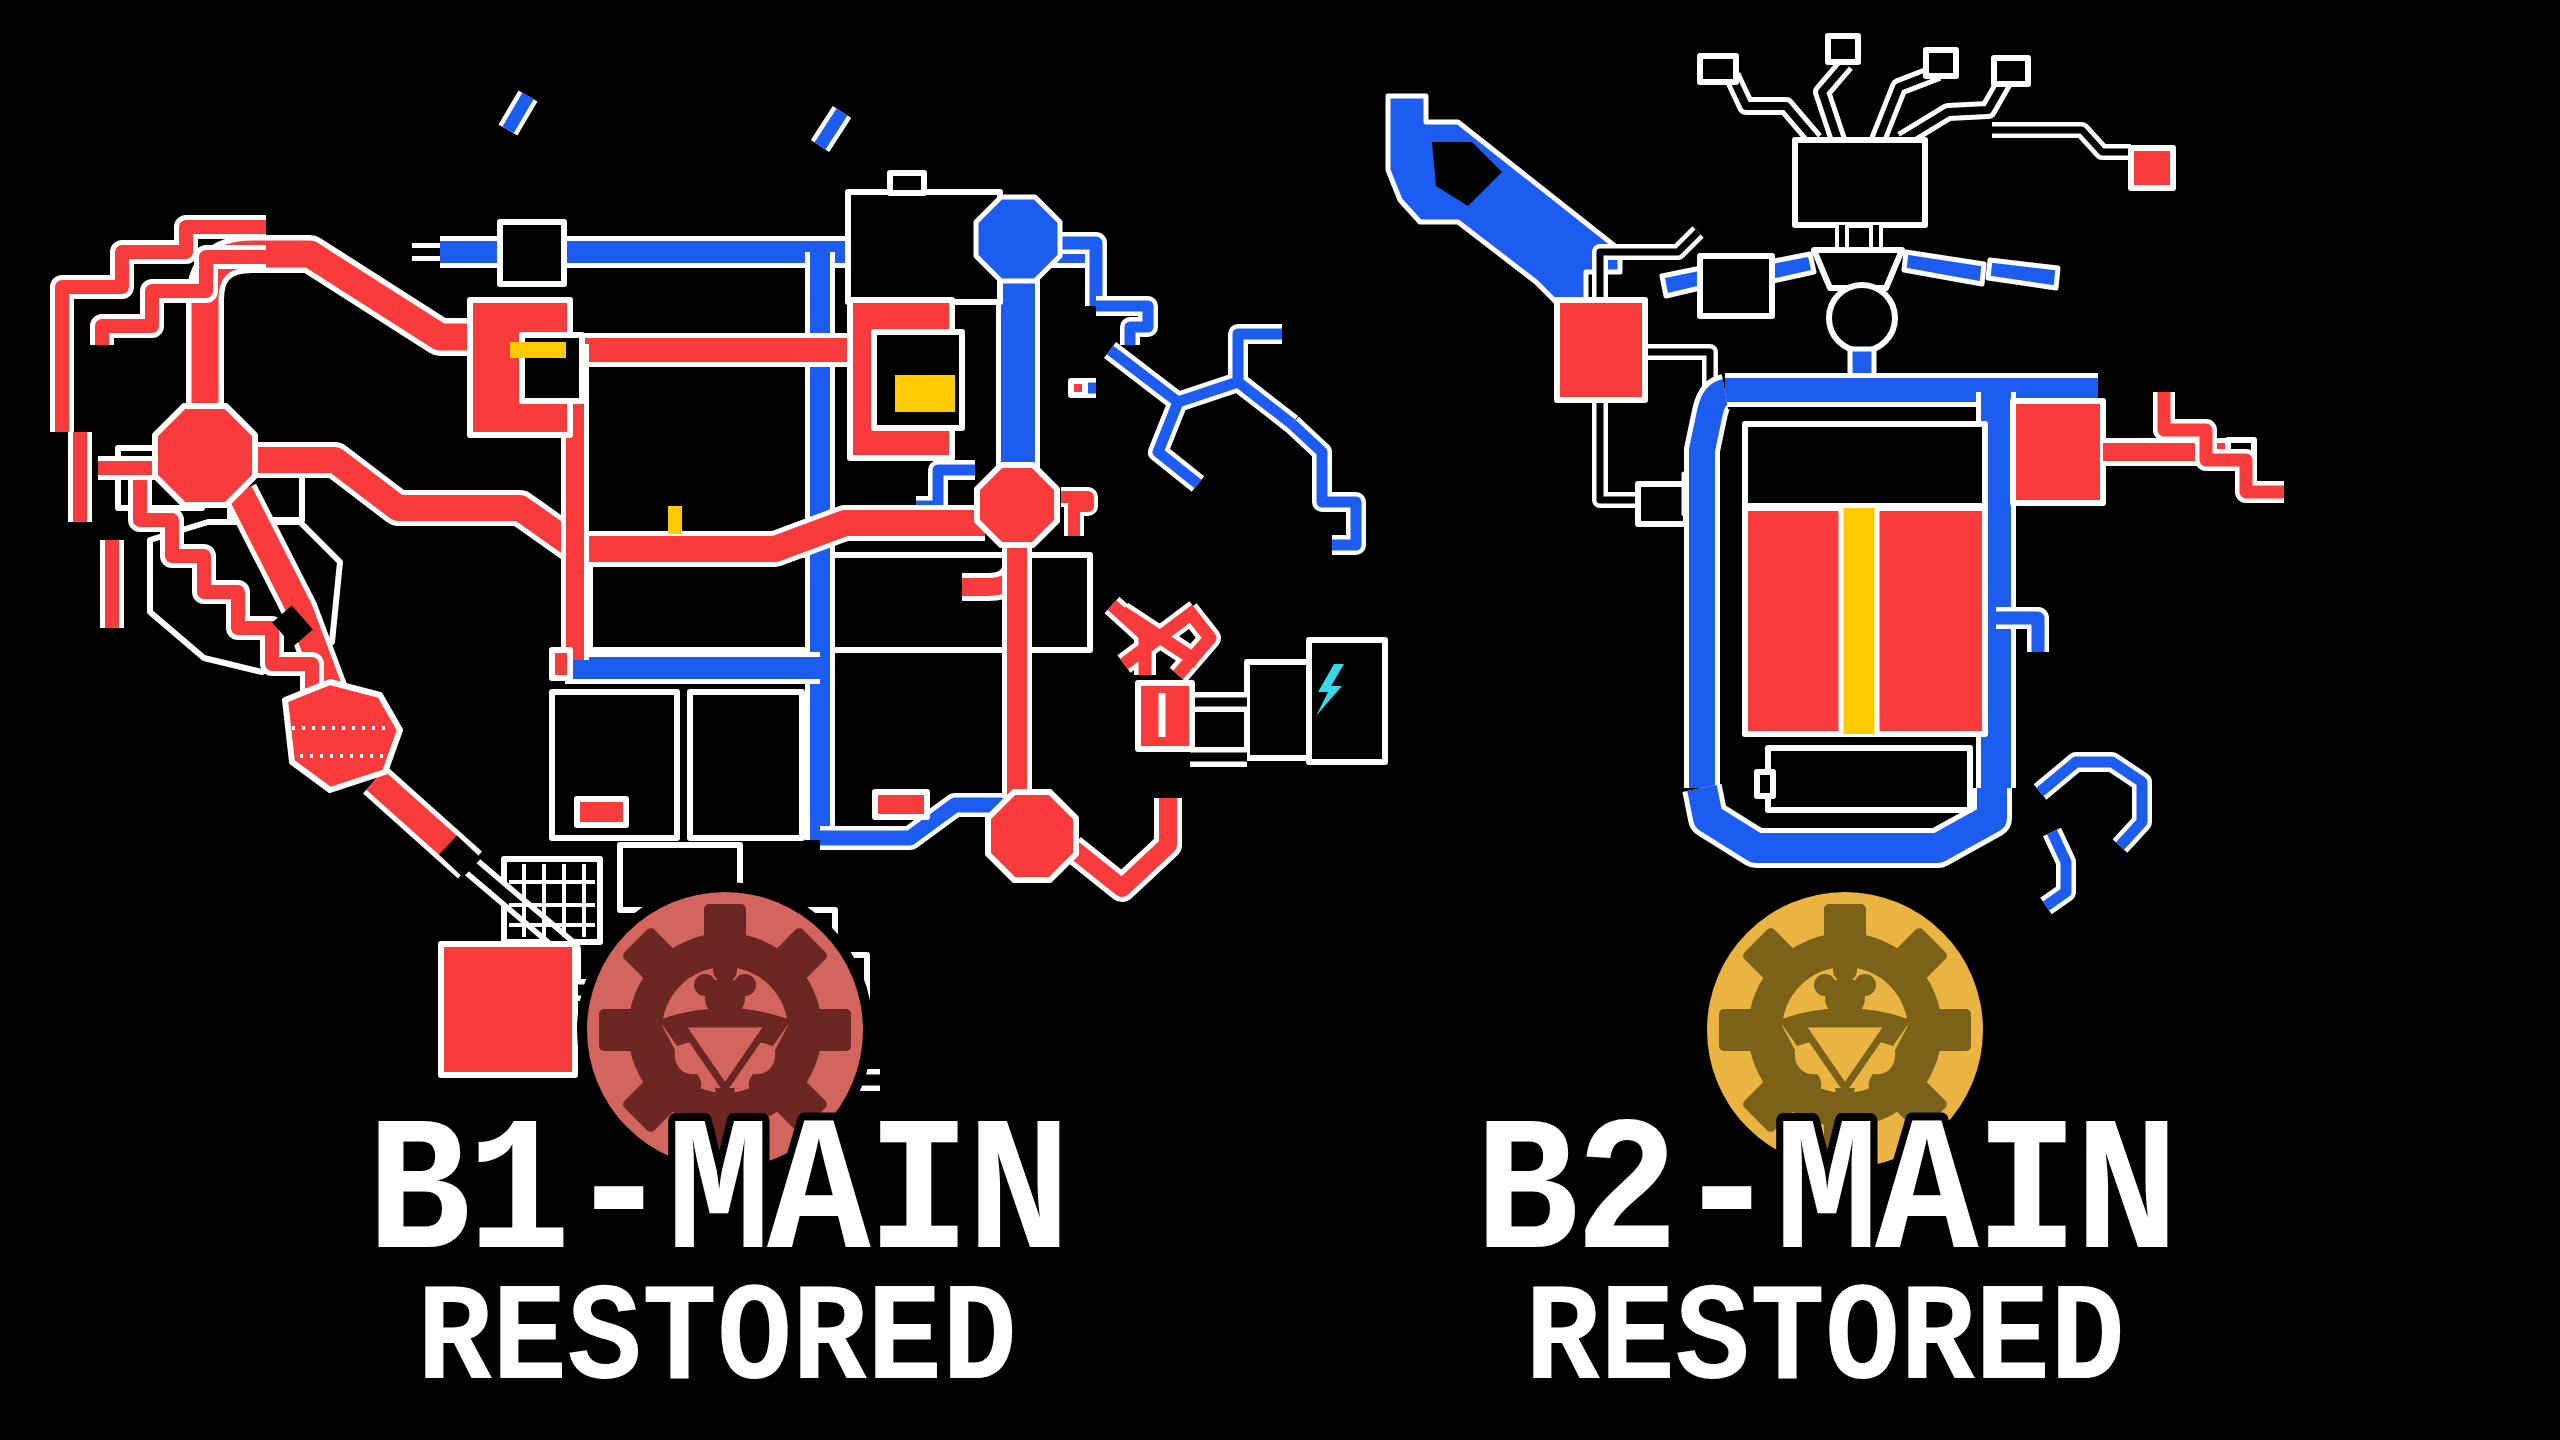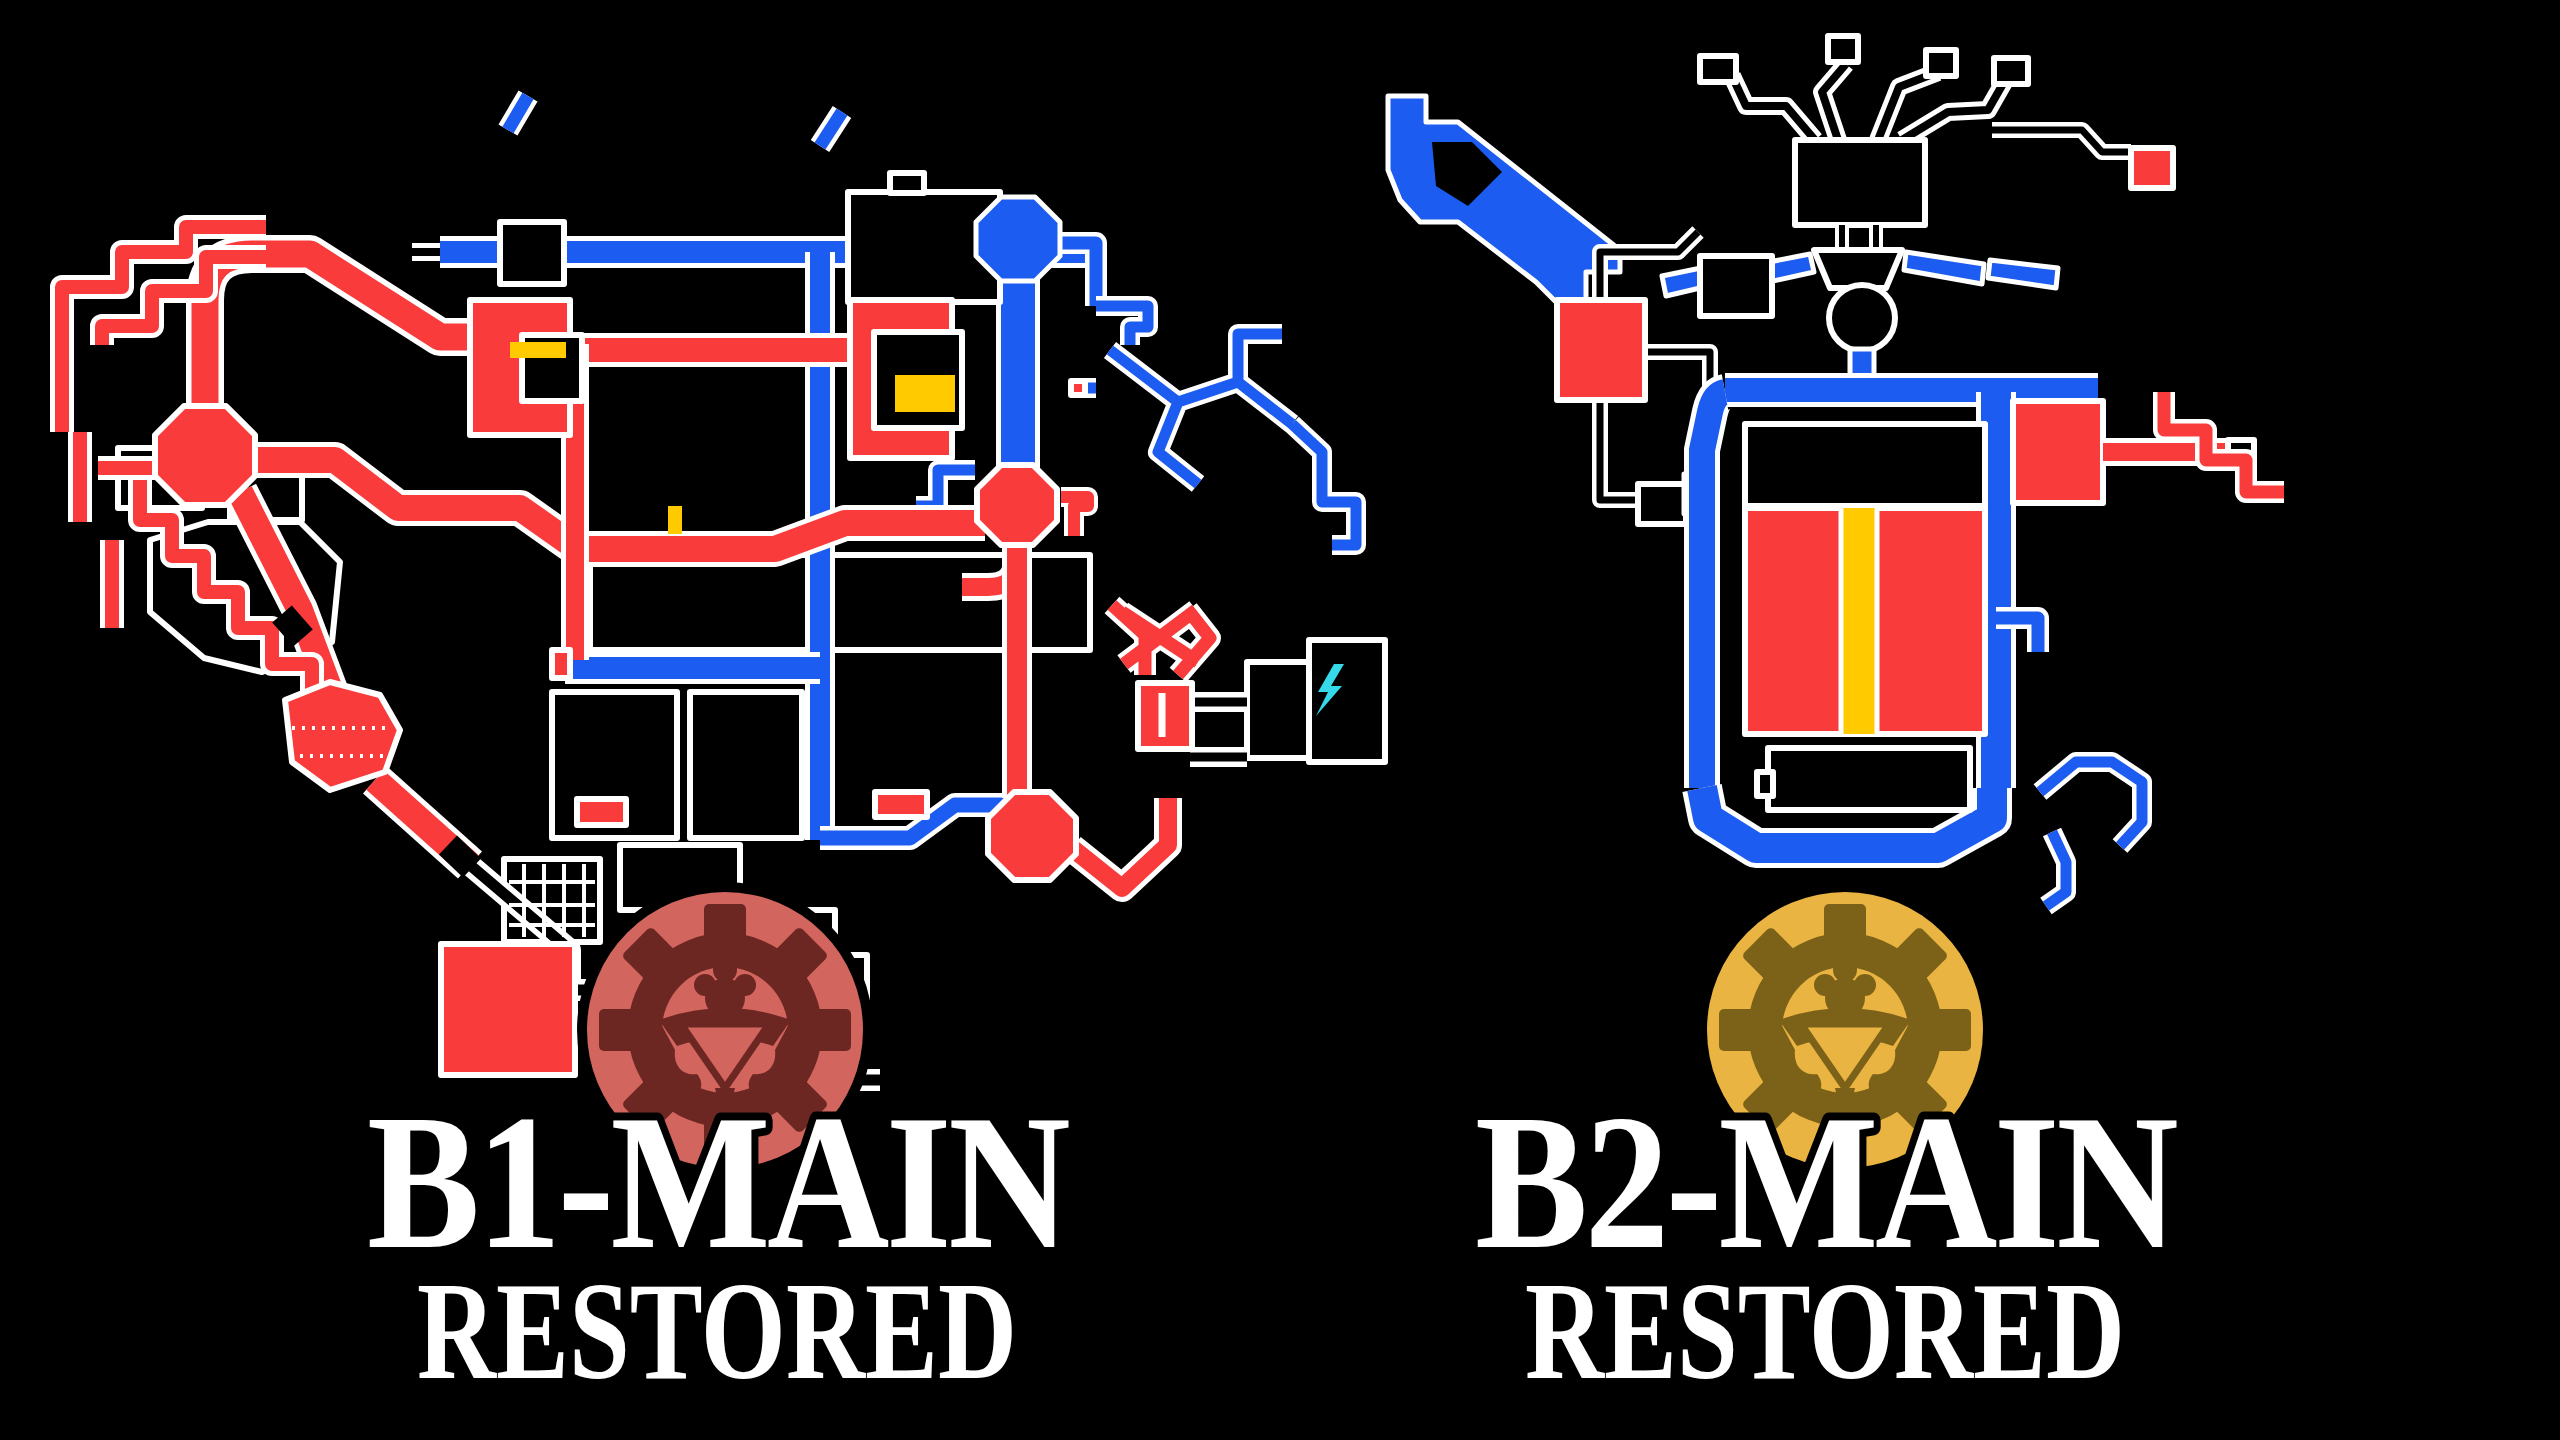--- a/index.html
+++ b/index.html
@@ -1,17 +1,17 @@
 <!DOCTYPE html>
 <html style="--outline-white: #ffffff; --corridor-red: #f93b3b; --corridor-blue: #1d5cf0; --elevator-yellow: #ffcb00; --energy-cyan: #35d9ea; --unexplored-black: #000000; --background: #000000;"><head>
 <meta charset="utf-8">
 <style>
   html,body{margin:0;padding:0;background:#000;}
   .stage{position:relative;width:2560px;height:1440px;background:var(--background,#000);overflow:hidden;
-         font-family:Liberation Serif, serif;}
+         font-family:Liberation Mono, monospace;}
   svg{position:absolute;left:0;top:0;}
   
   .ow{stroke:var(--outline-white,#fff);fill:none;}
   .red{stroke:var(--corridor-red,#f93b3b);fill:none;}
   .blue{stroke:var(--corridor-blue,#1d5cf0);fill:none;}
   .blk{stroke:#000;fill:none;}
   
   .room{fill:#000;stroke:var(--outline-white,#fff);stroke-width:6;}
   .rroom{fill:var(--corridor-red,#f93b3b);stroke:var(--outline-white,#fff);stroke-width:6;}
   .broom{fill:var(--corridor-blue,#1d5cf0);stroke:var(--outline-white,#fff);stroke-width:5;}

